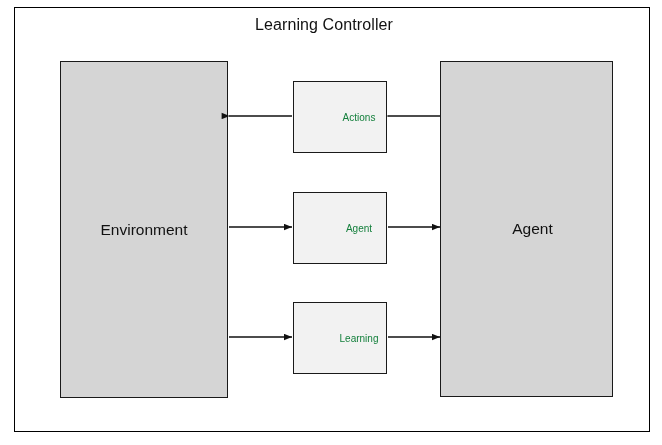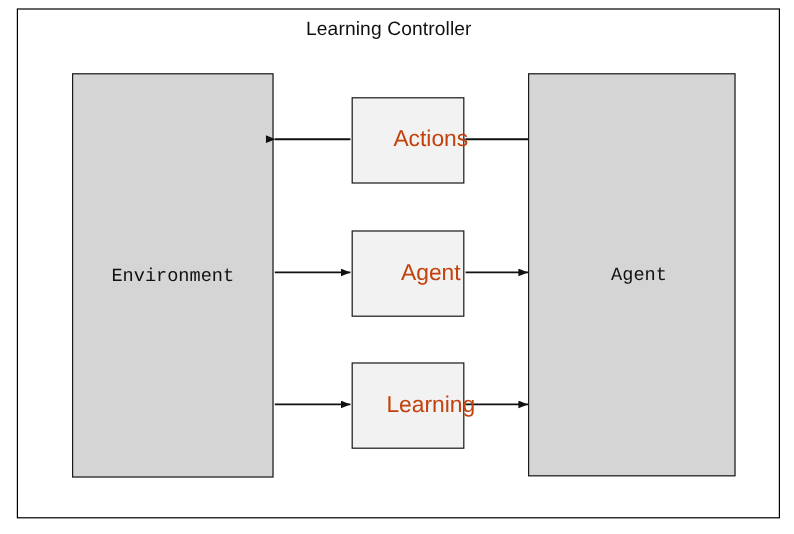--- a/index.html
+++ b/index.html
@@ -48,21 +48,20 @@
 
   
   .actor-box {
     position: absolute;
     background: #d5d5d5;
     border: 1px solid #1a1a1a;
     box-sizing: border-box;
     display: flex;
     align-items: center;
     justify-content: center;
-    font-family: Liberation Mono, monospace;
   }
   .actor-label {
     font-size: 15.5px;
     color: #111111;
     white-space: nowrap;
   }
 
   #environment-box {
     left: 60px;
     top: 61px;
@@ -85,22 +84,22 @@
     height: 72px;
     background: #f2f2f2;
     border: 1px solid #1a1a1a;
     box-sizing: border-box;
     display: flex;
     align-items: center;
     justify-content: center;
     z-index: 3;
   }
   .signal-label {
-    font-size: 19px;
-    color: #c2410c;
+    font-size: 10px;
+    color: #15803d;
     white-space: nowrap;
     margin-left: 38px;
   }
 
   #actions-box { top: 81px; }
   #states-box  { top: 192px; }
   #rewards-box { top: 302px; }
 
   
   #arrow-layer {

